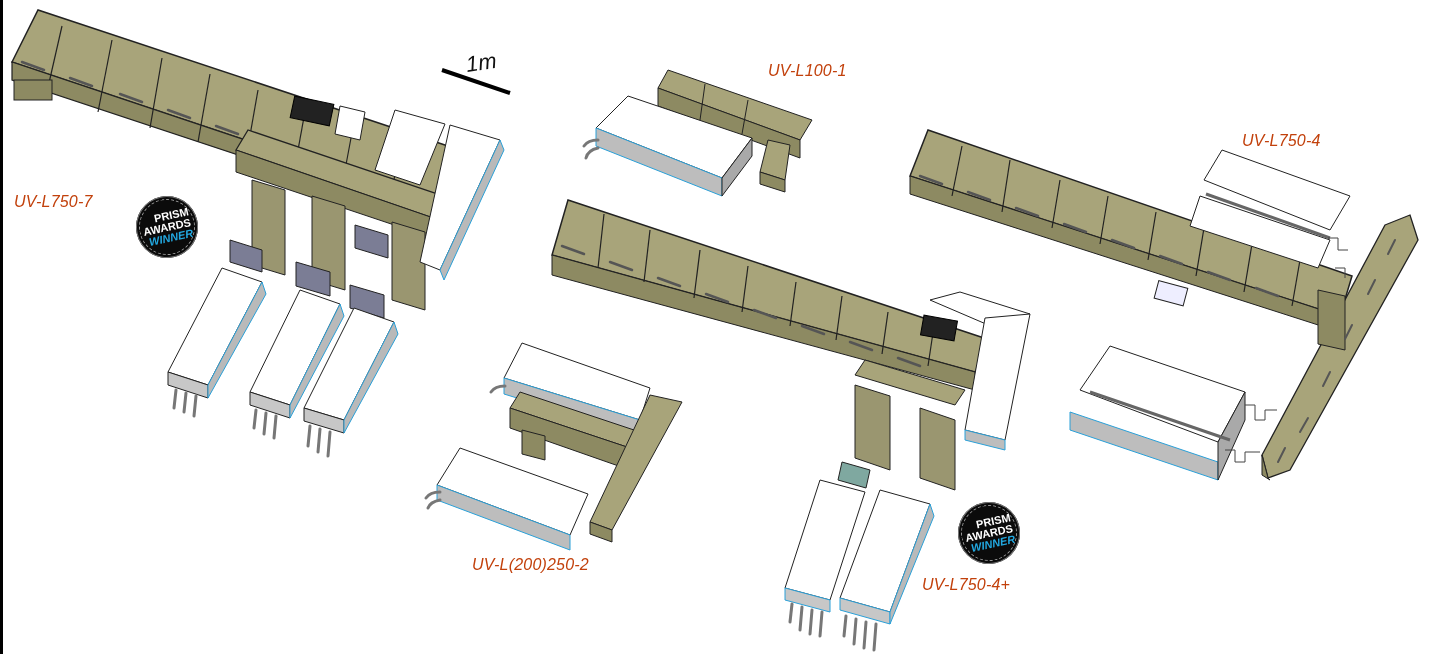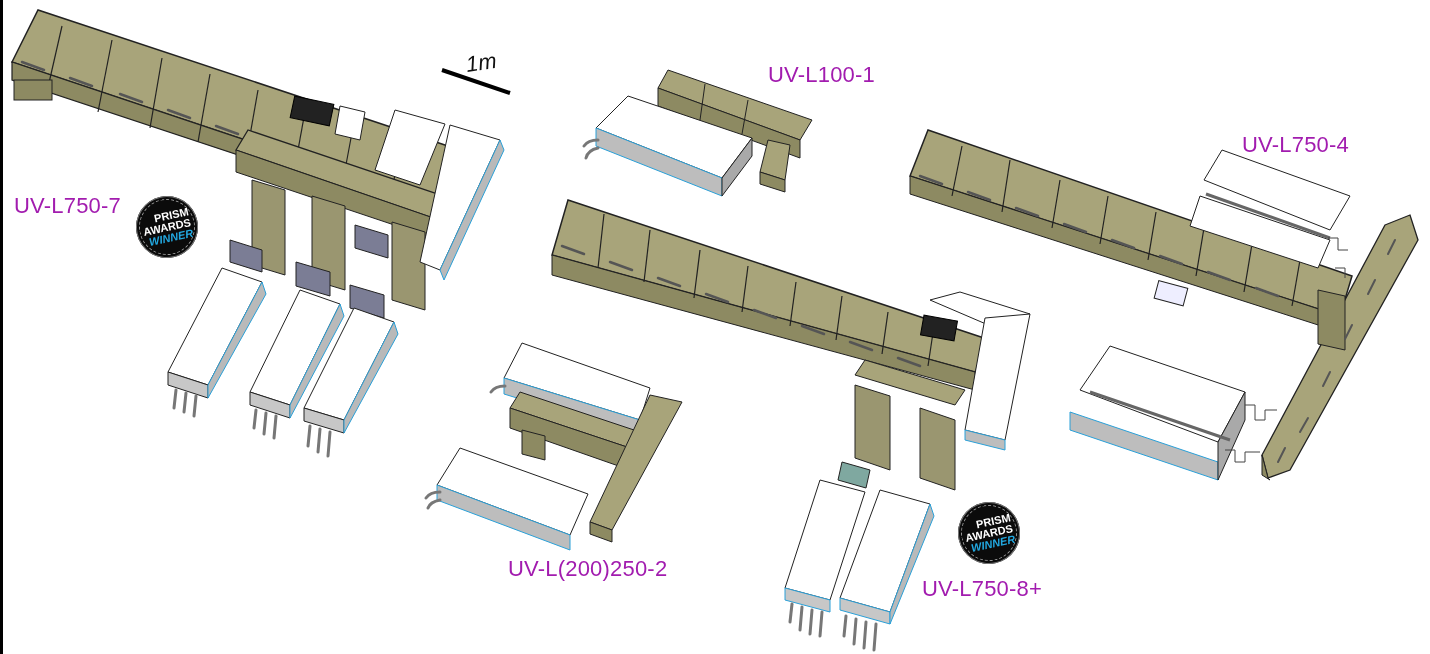--- a/index.html
+++ b/index.html
@@ -1,20 +1,20 @@
 <!DOCTYPE html>
 <html><head>
 <meta charset="utf-8">
 <style>
   html, body { margin:0; padding:0; background:#ffffff; }
   body { width:1430px; height:654px; position:relative; overflow:hidden; font-family:"Liberation Sans", sans-serif; }
   .frame { position:absolute; left:0; top:0; width:1430px; height:654px; background:#ffffff; }
   .left-border { position:absolute; left:0; top:0; width:3px; height:654px; background:#000; }
   svg.scene { position:absolute; left:0; top:0; }
-  .label { position:absolute; font-family:"Liberation Sans", sans-serif; color:#a21caf; font-size:22px; white-space:nowrap; letter-spacing:0.2px; }
+  .label { position:absolute; font-family:"Liberation Sans", sans-serif; color:#c2410c; font-size:16px; white-space:nowrap; letter-spacing:0.2px;font-style:italic; }
   .badge { position:absolute; width:62px; height:62px; border-radius:50%; background:#0b0b0b; box-shadow:0 0 0 1px #777 inset; display:flex; align-items:center; justify-content:center; transform:rotate(-12deg); }
   .badge-inner { position:absolute; inset:3px; border-radius:50%; border:1px dashed #9a9a9a; }
   .badge-text { position:relative; text-align:right; line-height:11px; font-weight:bold; font-size:11px; font-family:"Liberation Sans", sans-serif; }
   .badge-text .w { color:#ffffff; display:block; }
   .badge-text .b { color:#22a8e0; display:block; font-style:italic; }
   .scale-text { position:absolute; font-size:22px; font-style:italic; transform:rotate(-8deg); color:#111; }
 </style>
 </head>
 <body>
 
@@ -239,22 +239,22 @@
           <path d="M440,500 q-10,2 -12,8"></path>
       </g>
     </g>
   </svg>
 
   <div class="scale-text" style="left:466px; top:50px;">1m</div>
 
   <div class="label" style="left:14px; top:193px;">UV-L750-7</div>
   <div class="label" style="left:768px; top:62px;">UV-L100-1</div>
   <div class="label" style="left:1242px; top:132px;">UV-L750-4</div>
-  <div class="label" style="left:508px; top:556px;">UV-L(200)250-2</div>
-  <div class="label" style="left:922px; top:576px;">UV-L750-8+</div>
+  <div class="label" style="left:472px; top:556px;">UV-L(200)250-2</div>
+  <div class="label" style="left:922px; top:576px;">UV-L750-4+</div>
 
   <div class="badge" style="left:136px; top:196px;">
     <div class="badge-inner"></div>
     <div class="badge-text">
       <span class="w">PRISM</span>
       <span class="w">AWARDS</span>
       <span class="b">WINNER</span>
     </div>
   </div>
   <div class="badge" style="left:958px; top:502px;">

